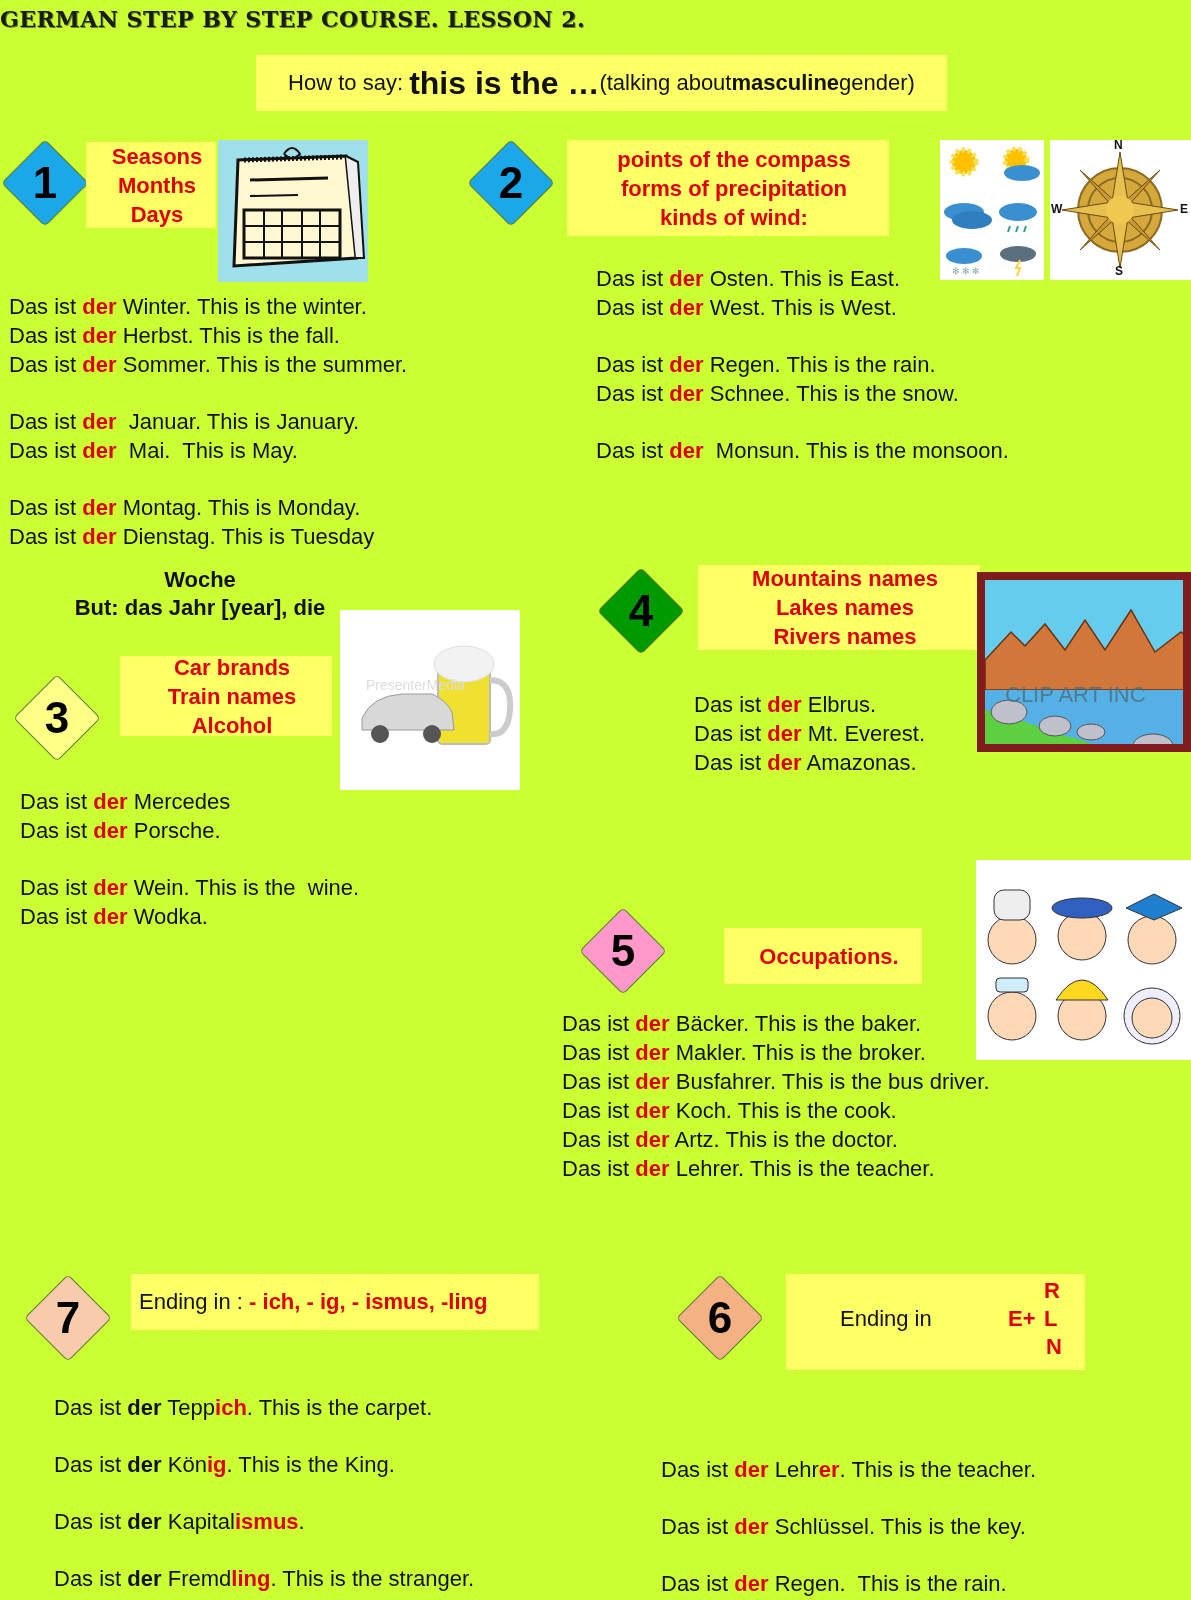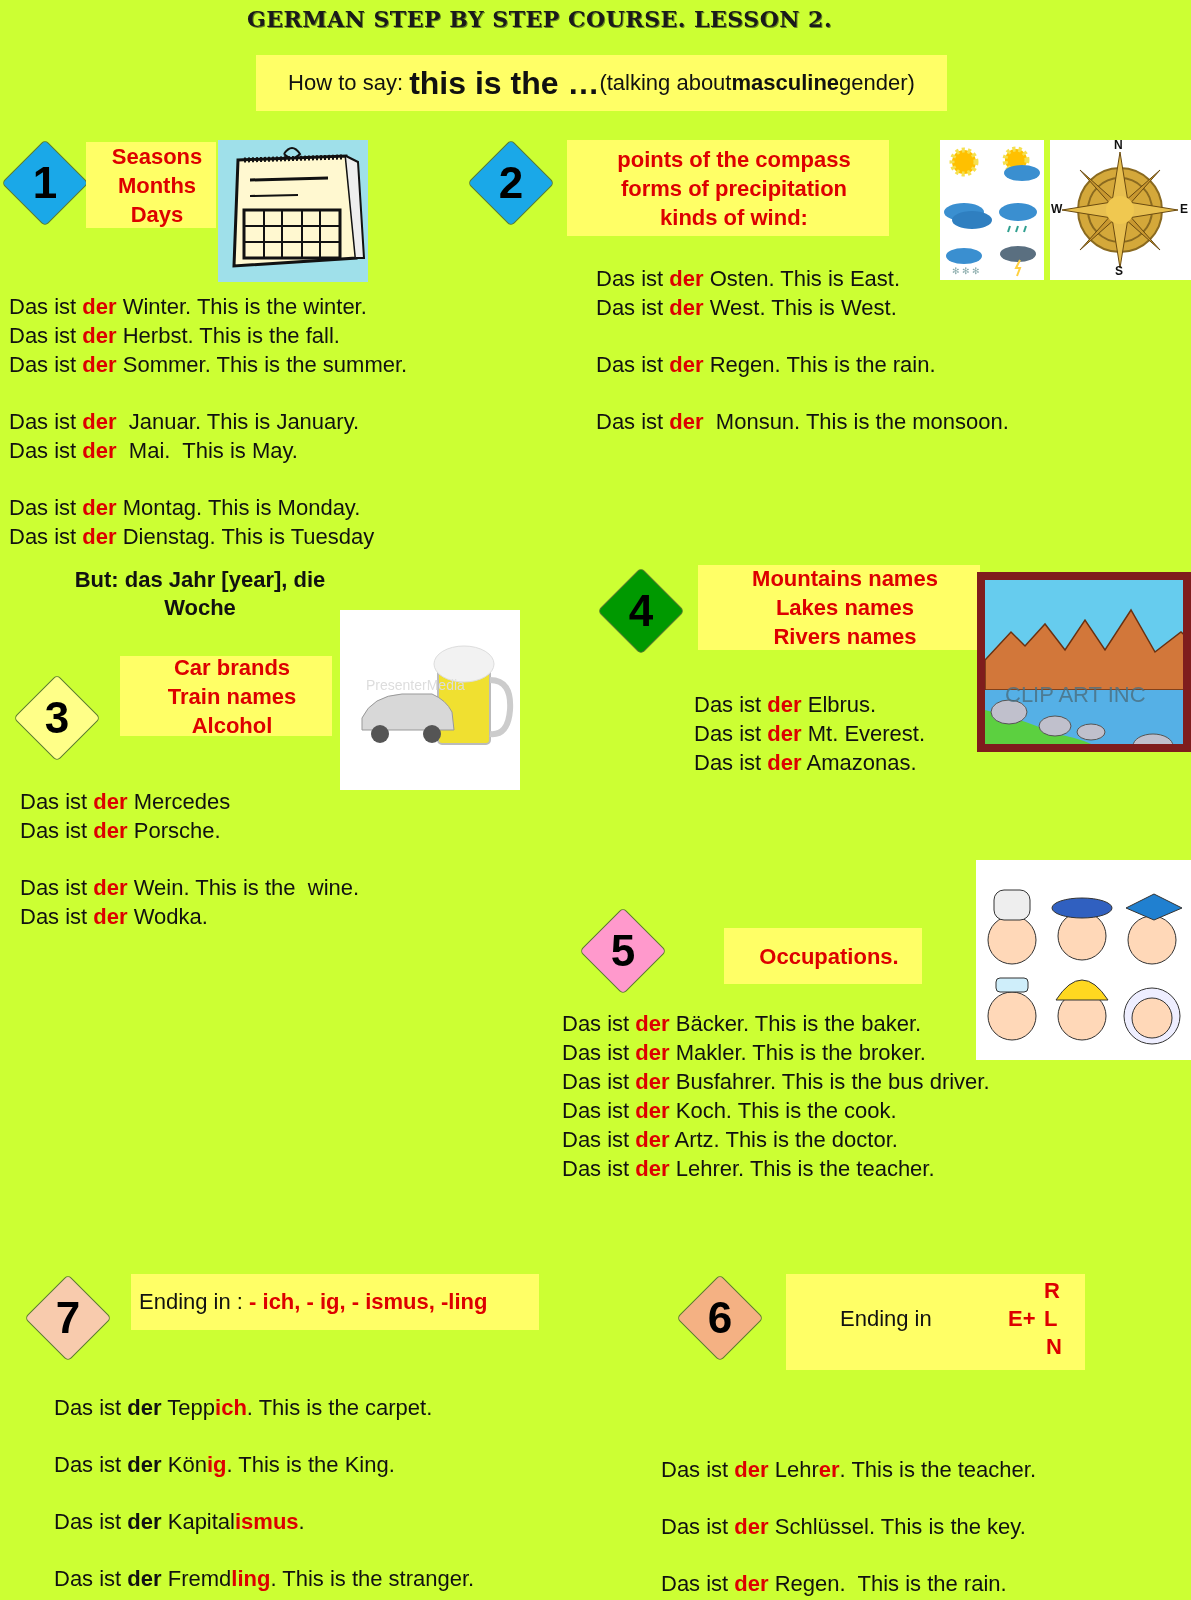--- a/index.html
+++ b/index.html
@@ -4,21 +4,21 @@
 <style>
   * { box-sizing: border-box; margin: 0; padding: 0; }
   body {
     width: 1191px; height: 1600px; position: relative; overflow: hidden;
     background: #ccff33;
     font-family: "Liberation Sans", sans-serif;
     color: #111;
   }
   .abs { position: absolute; }
   .title {
-    left: 0; width: 1079px; top: 6px; text-align: center;
+    left: 0; width: 1079px; top: 6px; 
     font-family: "DejaVu Serif", serif; font-weight: bold; font-size: 22px;
     letter-spacing: 0.5px; color: #1a1a1a; text-transform: uppercase;
     font-variant: small-caps;
     text-shadow: 1px 1px 0 #6a8a20;
   }
   .subtitle {
     left: 256px; top: 55px; width: 691px; height: 56px;
     background: #ffff66; font-size: 22px; display: flex; align-items: center; justify-content: center;
   }
   .subtitle .big { font-weight: bold; font-size: 32px; text-align: center; }
@@ -81,22 +81,22 @@
 <div class="abs" style="left:9px; top:292px;">
   <div class="line"><span>Das ist </span><span class="der">der</span><span> Winter. This is the winter.</span></div>
   <div class="line"><span>Das ist </span><span class="der">der</span><span> Herbst. This is the fall.</span></div>
   <div class="line"><span>Das ist </span><span class="der">der</span><span> Sommer. This is the summer.</span></div>
   <div class="line" style="margin-top:28px;"><span>Das ist </span><span class="der">der</span><span>  Januar. This is January.</span></div>
   <div class="line"><span>Das ist </span><span class="der">der</span><span>  Mai.  This is May.</span></div>
   <div class="line" style="margin-top:28px;"><span>Das ist </span><span class="der">der</span><span> Montag. This is Monday.</span></div>
   <div class="line"><span>Das ist </span><span class="der">der</span><span> Dienstag. This is Tuesday</span></div>
 </div>
 <div class="abs" style="left:40px; top:566px; width:320px; text-align:center; font-weight:bold; font-size:22px; line-height:28px;">
+  <div>Woche</div>
   <div>But: das Jahr [year], die</div>
-  <div>Woche</div>
 </div>
 
 <div class="abs diamond-wrap" style="left:466px; top:138px;">
   <div class="diamond" style="background:#1aa8e8;"></div>
   <div class="diamond-num">2</div>
 </div>
 <div class="abs hdr" style="left:567px; top:140px; width:322px; height:96px;">
   <span>points of the compass</span>
   <span>forms of precipitation</span>
   <span>kinds of wind:</span>
@@ -134,20 +134,21 @@
   </svg>
   <span class="abs" style="left:64px; top:-2px; font-size:12px; font-weight:bold;">N</span>
   <span class="abs" style="left:65px; top:124px; font-size:12px; font-weight:bold;">S</span>
   <span class="abs" style="left:1px; top:62px; font-size:12px; font-weight:bold;">W</span>
   <span class="abs" style="left:130px; top:62px; font-size:12px; font-weight:bold;">E</span>
 </div>
 <div class="abs" style="left:596px; top:264px;">
   <div class="line"><span>Das ist </span><span class="der">der</span><span> Osten. This is East.</span></div>
   <div class="line"><span>Das ist </span><span class="der">der</span><span> West. This is West.</span></div>
   <div class="line" style="margin-top:28px;"><span>Das ist </span><span class="der">der</span><span> Regen. This is the rain.</span></div>
+  <div class="line"><span>Das ist </span><span class="der">der</span><span> Schnee. This is the snow.</span></div>
   <div class="line" style="margin-top:28px;"><span>Das ist </span><span class="der">der</span><span>  Monsun. This is the monsoon.</span></div>
 </div>
 
 <div class="abs diamond-wrap" style="left:12px; top:673px;">
   <div class="diamond" style="background:#ffff88;"></div>
   <div class="diamond-num">3</div>
 </div>
 <div class="abs hdr" style="left:120px; top:656px; width:212px; height:80px;">
   <span>Car brands</span>
   <span>Train names</span>

